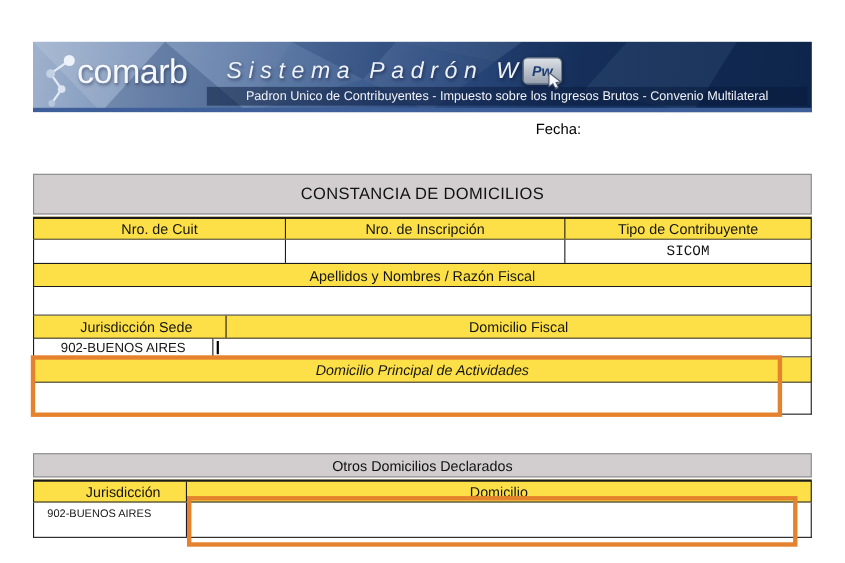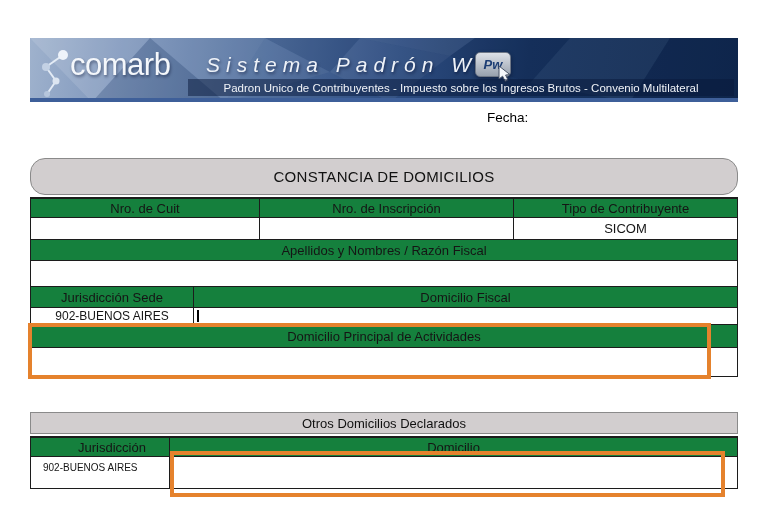--- a/index.html
+++ b/index.html
@@ -42,34 +42,34 @@
 
   .fecha { left:487px; top:110px; font-size:13.5px; color:#000; }
 
   
   .tbl { position:absolute; left:30px; width:708px; }
   .row {
     position:relative; display:flex; width:100%;
     border:1px solid #1c1c1c; border-top:none; background:#fff;
   }
   .row.gray  { background:#d2cecf; }
-  .row.hdr   { background:#15803d; }
+  .row.hdr   { background:#fde047; }
   .row.title-row {
     border:1px solid #8a8a8a; margin-bottom:2px;
     align-items:center; justify-content:center;
   }
   .row.thick-top { border-top:2px solid #1c1c1c; }
   .cell {
     display:flex; align-items:center; justify-content:center;
     border-left:1px solid #1c1c1c; font-size:13px; color:#151515;
     position:relative; overflow:hidden;
   }
   .cell:first-child { border-left:none; }
   .full { flex:1; }
-  .t1-title { height:37px; font-size:15px; letter-spacing:.3px;border-radius:15px; }
+  .t1-title { height:37px; font-size:15px; letter-spacing:.3px; }
   .t2-title { height:22px; font-size:13px; }
   .caret-mark { position:absolute; left:3px; top:2px; width:2px; height:12px; background:#000; }
 
   .hl-box { border:4px solid #e5822d; background:transparent; z-index:5; }
   .hl-top    { left:28px;  top:323px; width:683px; height:56px; }
   .hl-bottom { left:170px; top:451px; width:555px; height:46px; }
 </style>
 </head>
 <body>
 
@@ -117,48 +117,48 @@
 <div class="tbl" style="top:158px;">
 
   <div class="row gray title-row t1-title">CONSTANCIA DE DOMICILIOS</div>
 
   <div class="row hdr thick-top" style="height:21px;">
     <div class="cell" style="flex:0 0 228px;">Nro. de Cuit</div>
     <div class="cell" style="flex:0 0 254px;">Nro. de Inscripción</div>
     <div class="cell full">Tipo de Contribuyente</div>
   </div>
 
-  <div class="row" style="height:22px;">
+  <div class="row" style="height:22px;font-family:Liberation Mono, monospace;">
     <div class="cell" style="flex:0 0 228px;"></div>
     <div class="cell" style="flex:0 0 254px;"></div>
     <div class="cell full">SICOM</div>
   </div>
 
   <div class="row hdr" style="height:21px;">
     <div class="cell full">Apellidos y Nombres / Razón Fiscal</div>
   </div>
 
   <div class="row" style="height:26px;">
     <div class="cell full"></div>
   </div>
 
-  <div class="row hdr" style="height:21px;">
+  <div class="row hdr" style="height:21px;padding-left:12px;">
     <div class="cell" style="flex:0 0 162px;">Jurisdicción Sede</div>
     <div class="cell full">Domicilio Fiscal</div>
   </div>
 
   <div class="row" style="height:17px;">
     <div class="cell" style="flex:0 0 162px; font-size:12px;">902-BUENOS AIRES</div>
     <div class="cell full">
       <span class="caret-mark"></span>
       <span></span>
     </div>
   </div>
 
-  <div class="row hdr" style="height:23px;">
+  <div class="row hdr" style="height:23px;font-style:italic;">
     <div class="cell full">Domicilio Principal de Actividades</div>
   </div>
 
   <div class="row" style="height:29px;">
     <div class="cell full"></div>
   </div>
 </div>
 
 <div class="abs hl-box hl-top"></div>
 

